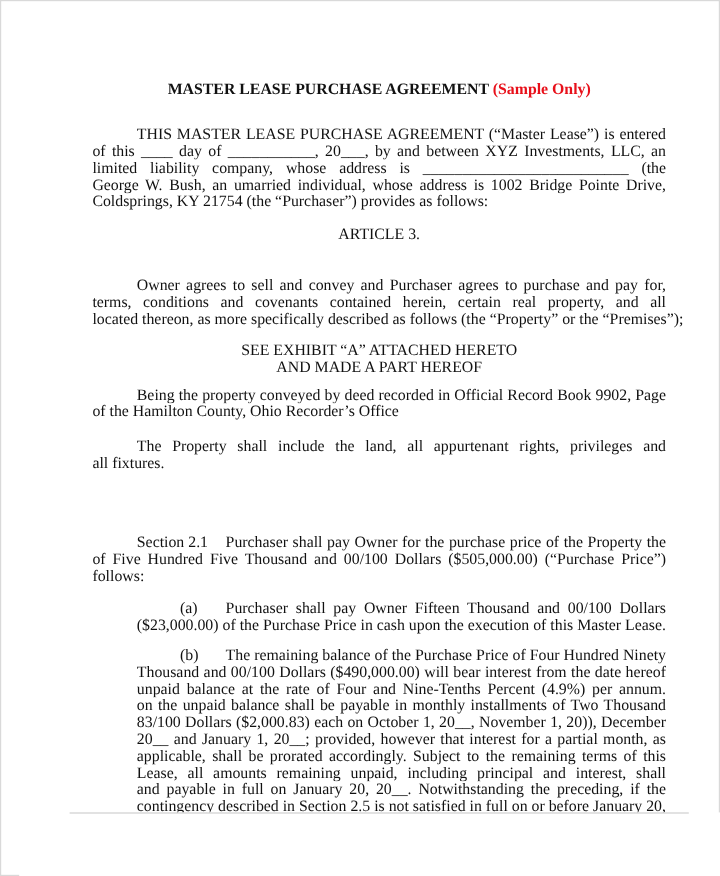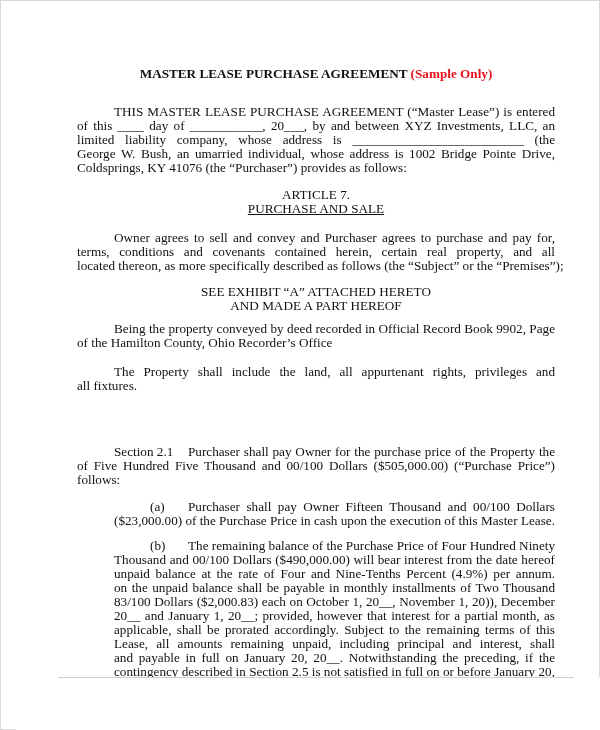--- a/index.html
+++ b/index.html
@@ -38,32 +38,29 @@
   <div class="ln center title" style="top:66px;">
     <span>MASTER LEASE PURCHASE AGREEMENT</span>
     <span class="red">(Sample Only)</span>
   </div>
 
   <div>
     <div class="ln just" style="top:104px; left:98px; width:441px;">THIS MASTER LEASE PURCHASE AGREEMENT (“Master Lease”) is entered into as</div>
     <div class="ln just" style="top:118px; left:61px; width:478px;">of this ____ day of ___________, 20___, by and between XYZ Investments, LLC, an Ohio</div>
     <div class="ln just" style="top:132px; left:61px; width:478px;">limited liability company, whose address is __________________________ (the “Owner”) and</div>
     <div class="ln just" style="top:146px; left:61px; width:478px;">George W. Bush, an umarried individual, whose address is 1002 Bridge Pointe Drive,</div>
-    <div class="ln" style="top:160px; left:61px;">Coldsprings, KY 41076 (the “Purchaser”) provides as follows:</div>
+    <div class="ln" style="top:160px; left:61px;">Coldsprings, KY 21754 (the “Purchaser”) provides as follows:</div>
   </div>
 
-  <div class="ln center" style="top:187px;">ARTICLE 7.</div>
-  <div class="ln center" style="top:201px;">
-    <span class="ul">PURCHASE AND SALE</span>
-  </div>
+  <div class="ln center" style="top:187px;">ARTICLE 3.</div>
 
   <div>
     <div class="ln just" style="top:230px; left:98px; width:441px;">Owner agrees to sell and convey and Purchaser agrees to purchase and pay for, upon the</div>
     <div class="ln just" style="top:244px; left:61px; width:478px;">terms, conditions and covenants contained herein, certain real property, and all improvements</div>
-    <div class="ln" style="top:258px; left:61px;">located thereon, as more specifically described as follows (the “Subject” or the “Premises”);</div>
+    <div class="ln" style="top:258px; left:61px;">located thereon, as more specifically described as follows (the “Property” or the “Premises”);</div>
   </div>
 
   <div class="ln center" style="top:298px;">AND MADE A PART HEREOF</div>
   <div class="ln center" style="top:284px;">SEE EXHIBIT “A” ATTACHED HERETO</div>
 
   <div>
     <div class="ln just" style="top:321px; left:98px; width:441px;">Being the property conveyed by deed recorded in Official Record Book 9902, Page 308</div>
     <div class="ln" style="top:335px; left:61px;">of the Hamilton County, Ohio Recorder’s Office</div>
   </div>
 

